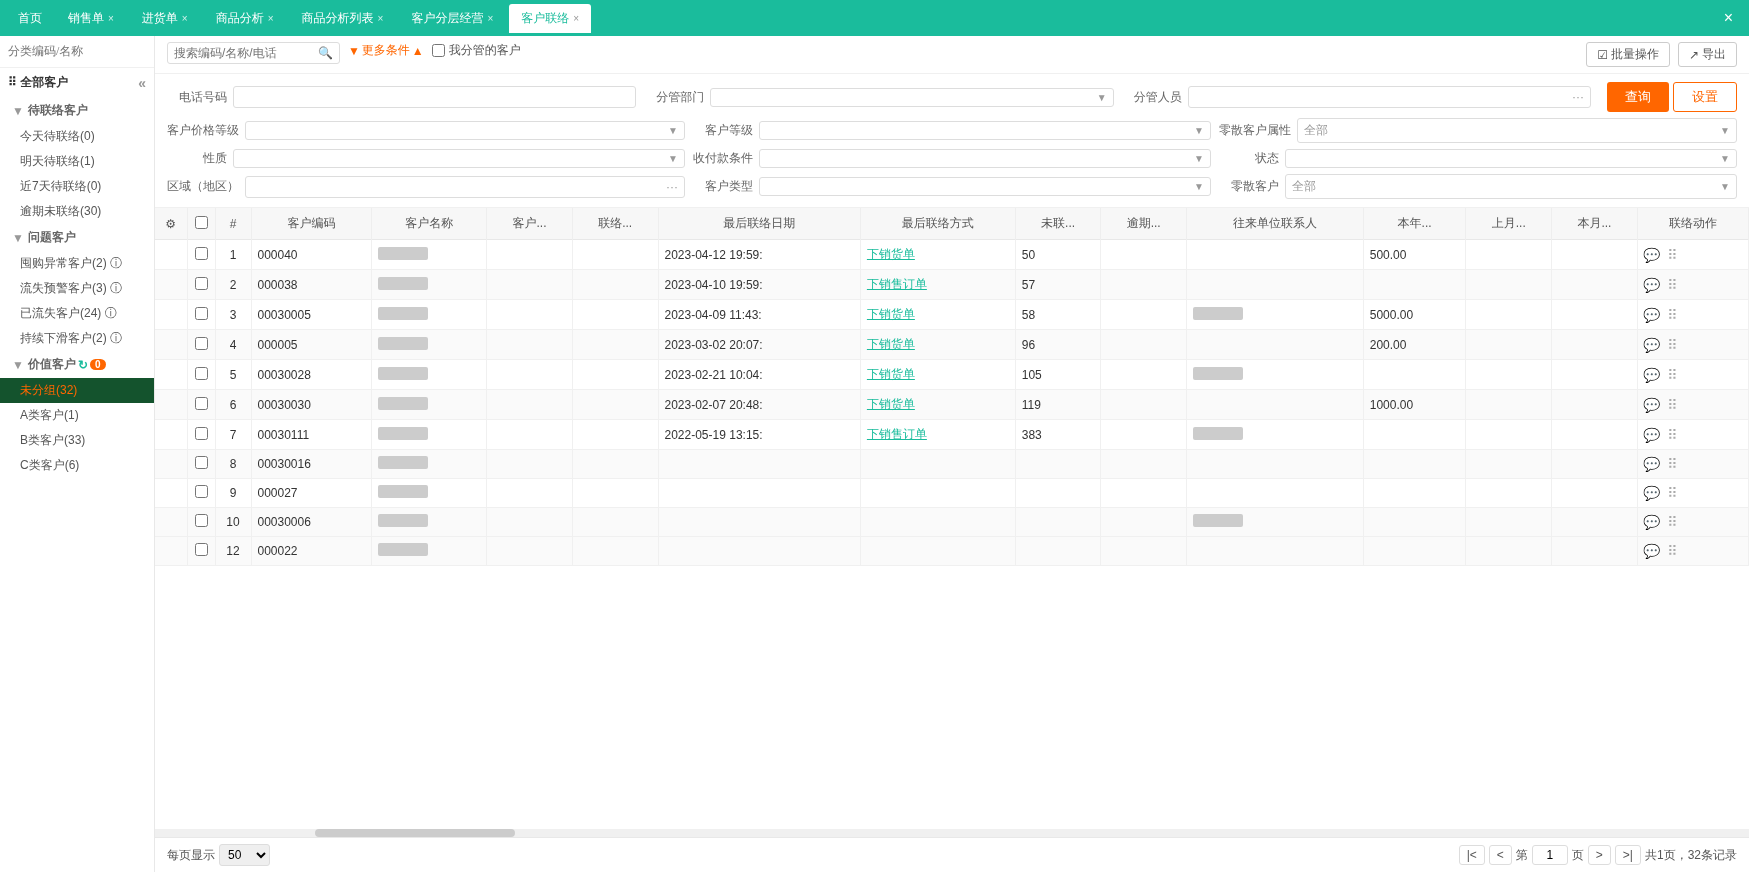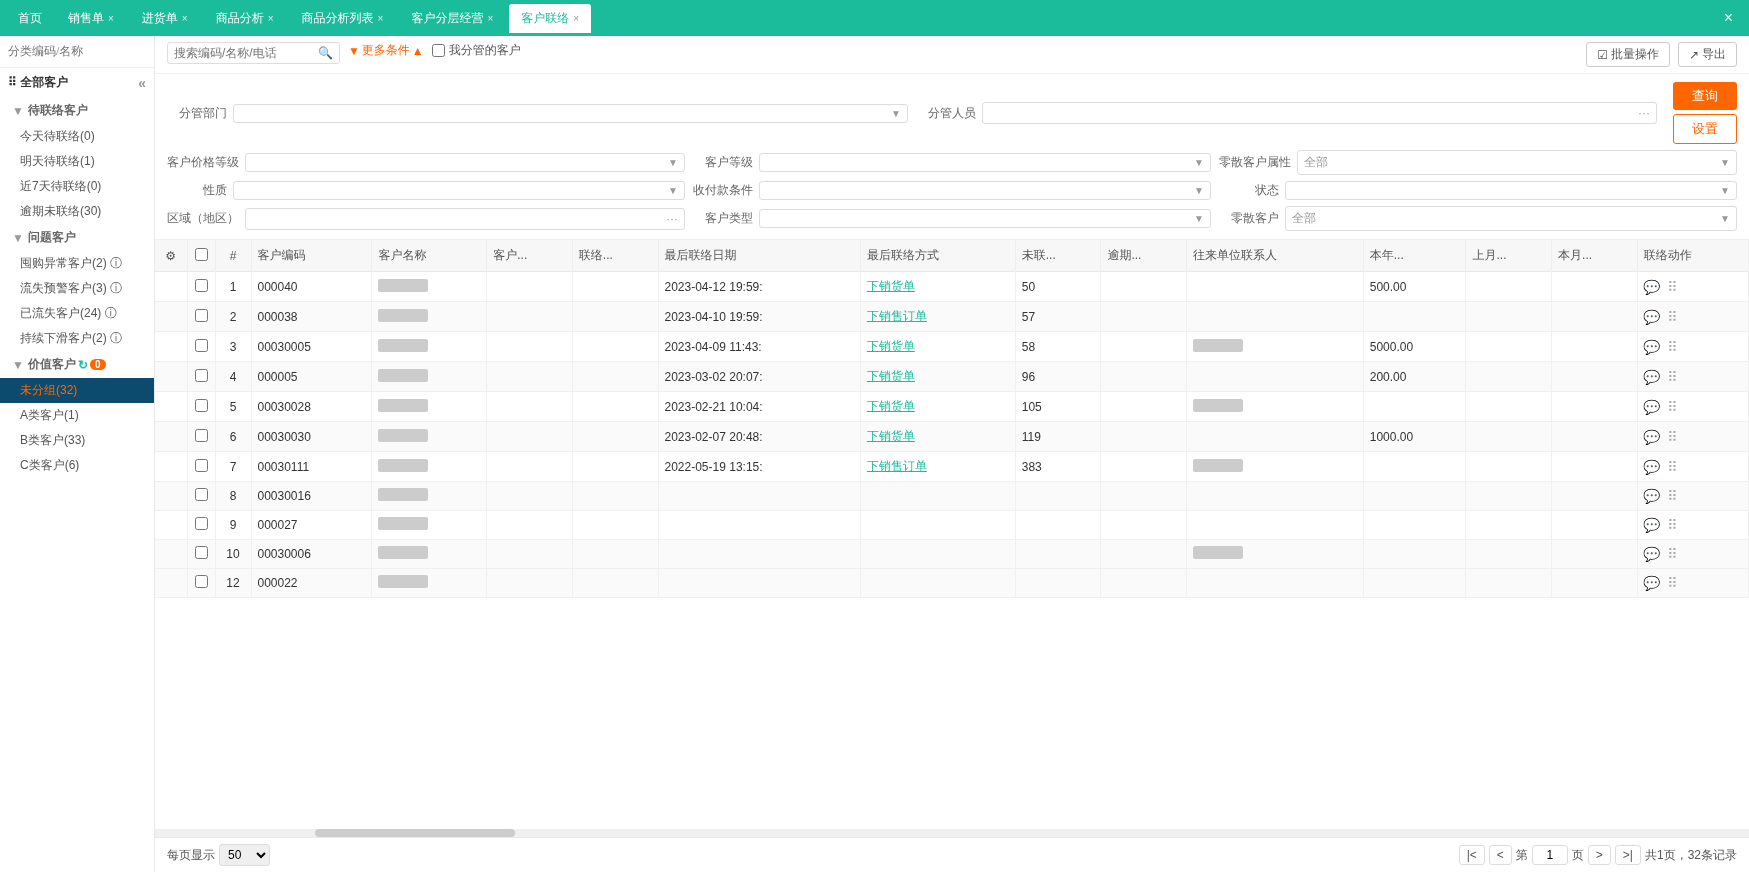--- a/index.html
+++ b/index.html
@@ -105,21 +105,21 @@
     .sidebar-group-label .arrow {
       margin-right: 4px;
       color: #999;
     }
     .sidebar-item {
       padding: 4px 8px 4px 20px;
       color: #555;
       cursor: pointer;
     }
     .sidebar-item.active {
-      background: #0c4a6e;
+      background: #14532d;
       color: #ff6600;
     }
     .badge-orange {
       display: inline-block;
       background: #ff6600;
       color: #fff;
       border-radius: 8px;
       padding: 0 5px;
       font-size: 10px;
       margin-left: 2px;
@@ -281,21 +281,21 @@
     thead tr {
       background: #f7f7f7;
       border-bottom: 1px solid #e8e8e8;
     }
     thead th {
       padding: 7px 6px;
       color: #555;
       font-weight: normal;
       border-right: 1px solid #eee;
       white-space: nowrap;
-      text-align: left;
+      text-align: center;
     }
     thead th.center { text-align: center; }
     tbody tr {
       border-bottom: 1px solid #f0f0f0;
     }
     tbody td {
       padding: 6px 6px;
       color: #333;
       border-right: 1px solid #f0f0f0;
       white-space: nowrap;
@@ -499,31 +499,35 @@
           <span>↗</span>
           <span>导出</span>
         </button>
       </div>
     </div>
 
     <div class="adv-filters">
 
       <div class="adv-filter-row">
         <div class="filter-field">
+          <label>电话号码</label>
+          <input class="filter-input" type="text" style="flex: 1 1 0%;">
+        </div>
+        <div class="filter-field">
           <label>分管部门</label>
           <div class="filter-select">
             <span></span>
             <span class="arrow">▼</span>
           </div>
         </div>
         <div class="filter-field">
           <label>分管人员</label>
           <div class="filter-input" style="flex:1; display:flex; align-items:center; justify-content:flex-end; color:#999;">···</div>
         </div>
-        <div style="display:flex;flex-direction:column;gap:4px;margin-left:8px;">
+        <div style="display:flex;flex-direction:row;gap:4px;margin-left:8px;">
           <button class="btn-query">查询</button>
           <button class="btn-reset">设置</button>
         </div>
       </div>
 
       <div class="adv-filter-row">
         <div class="filter-field">
           <label>客户价格等级</label>
           <div class="filter-select">
             <span></span>

